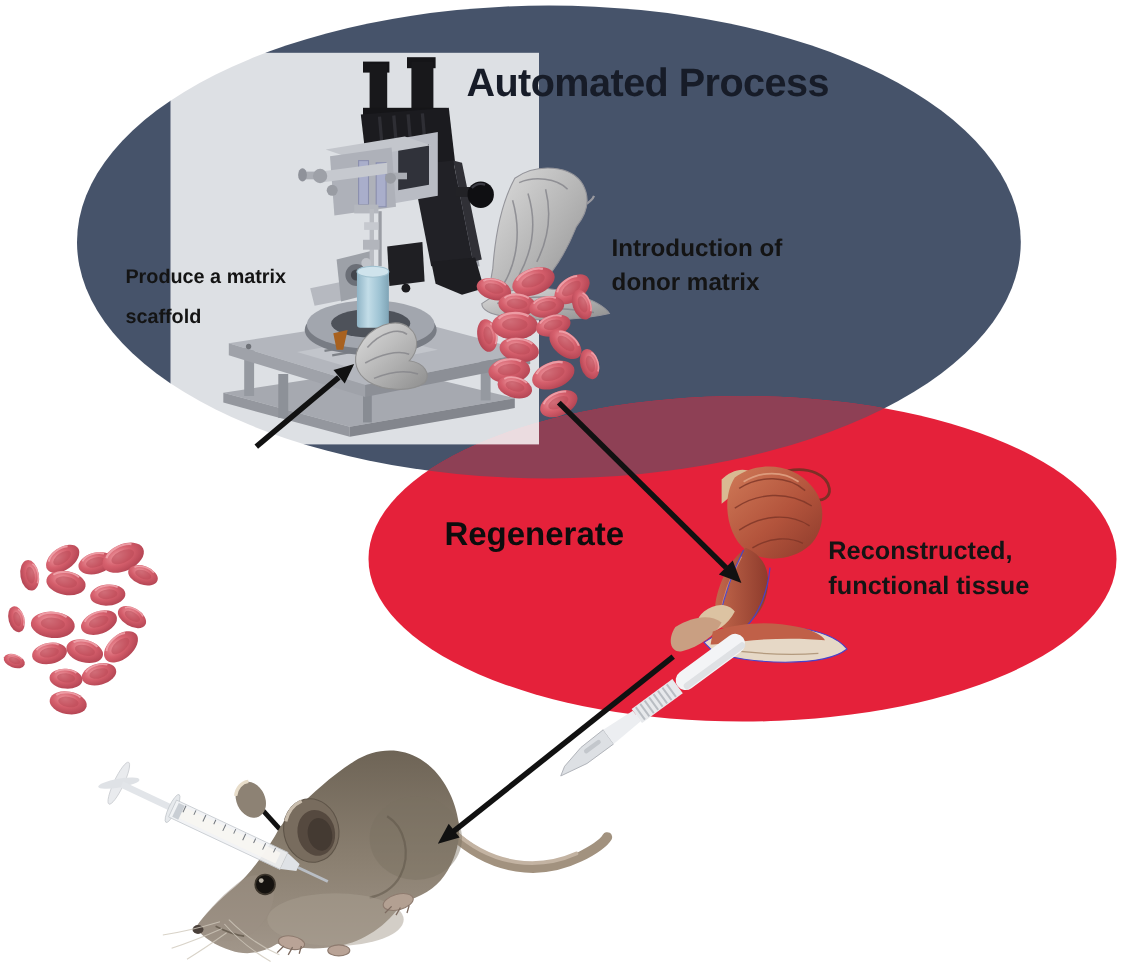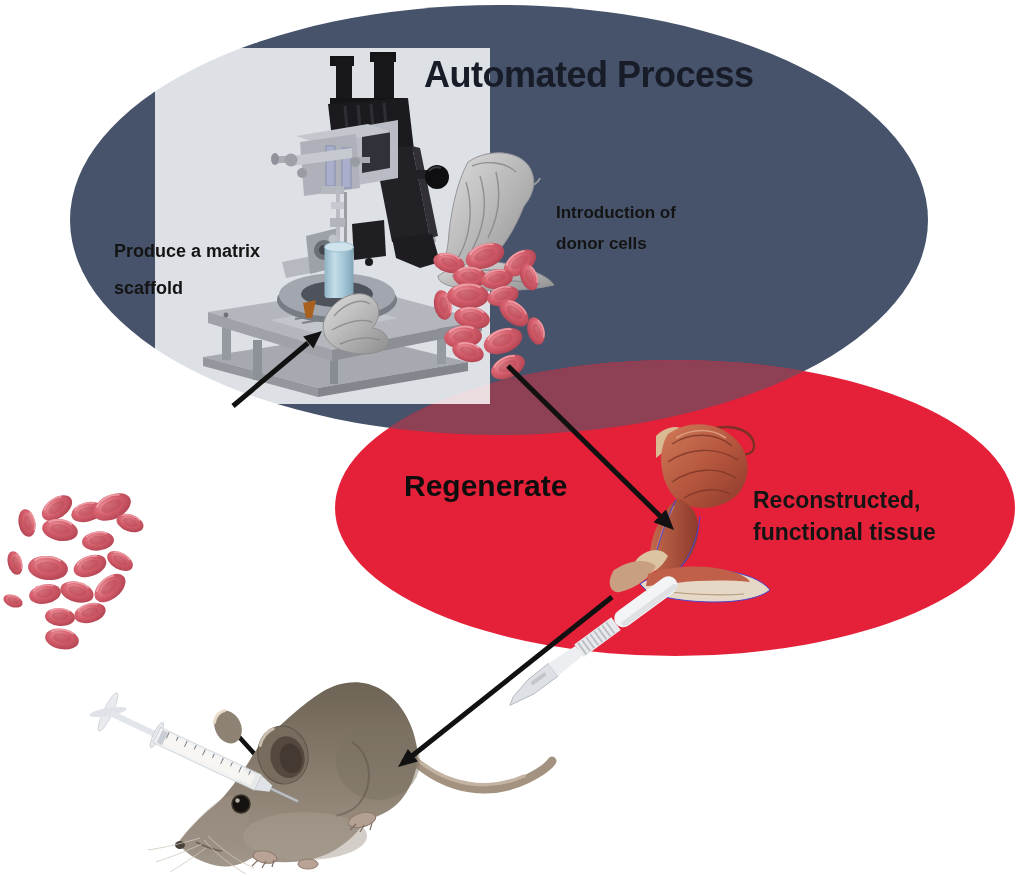--- a/index.html
+++ b/index.html
@@ -2,21 +2,21 @@
 <html><head>
 <meta charset="utf-8">
 <style>
   html,body{margin:0;padding:0;background:#ffffff;}
   .canvas{position:relative;width:1024px;height:876px;background:#ffffff;overflow:hidden;
           font-family:"Liberation Sans",sans-serif;}
   .scene{position:absolute;left:0;top:0;width:1024px;height:876px;}
   .lbl{position:absolute;font-weight:700;color:#111111;line-height:1.28;z-index:5;}
   .lbl-title{left:424px;top:52px;font-size:36px;color:#171c28;letter-spacing:-0.5px;}
   .lbl-produce{left:114px;top:233px;font-size:18px;color:#141414;line-height:37px;}
-  .lbl-intro{left:556px;top:197px;font-size:17px;color:#141414;line-height:31px;}
+  .lbl-intro{left:556px;top:210px;font-size:22px;color:#141414;line-height:31px;}
   .lbl-regen{left:404px;top:466px;font-size:30px;color:#0d0d0d;line-height:39px;}
   .lbl-recon{left:753px;top:484px;font-size:23px;color:#141414;line-height:32px;}
 </style>
 </head>
 <body>
 
 <div class="canvas">
 
 <svg class="scene" viewBox="0 0 1024 876" xmlns="http://www.w3.org/2000/svg">
   <defs>
@@ -337,21 +337,21 @@
 
 <div class="lbl lbl-title">Automated Process</div>
 
 <div class="lbl lbl-produce">
   <div>Produce a matrix</div>
   <div>scaffold</div>
 </div>
 
 <div class="lbl lbl-intro">
   <div>Introduction of</div>
-  <div>donor cells</div>
+  <div>donor matrix</div>
 </div>
 
 <div class="lbl lbl-regen">
   <div>Regenerate</div>
 </div>
 
 <div class="lbl lbl-recon">
   <div>Reconstructed,</div>
   <div>functional tissue</div>
 </div>

